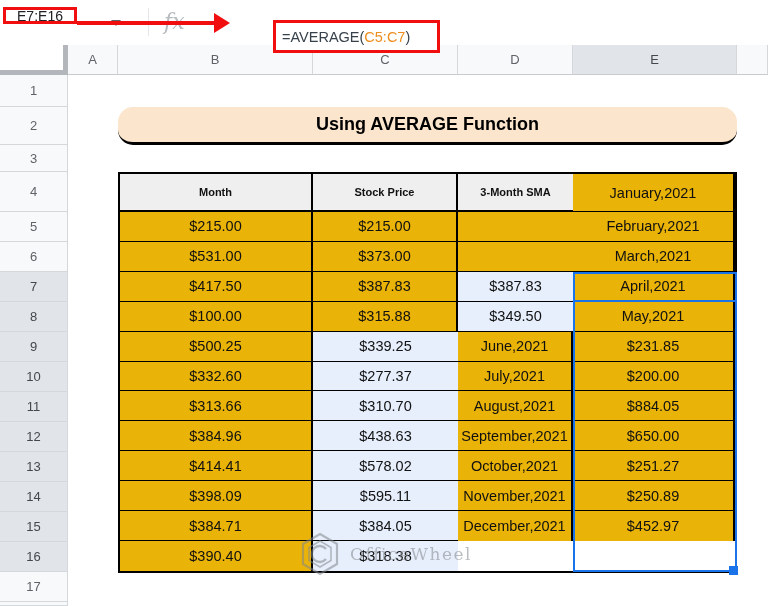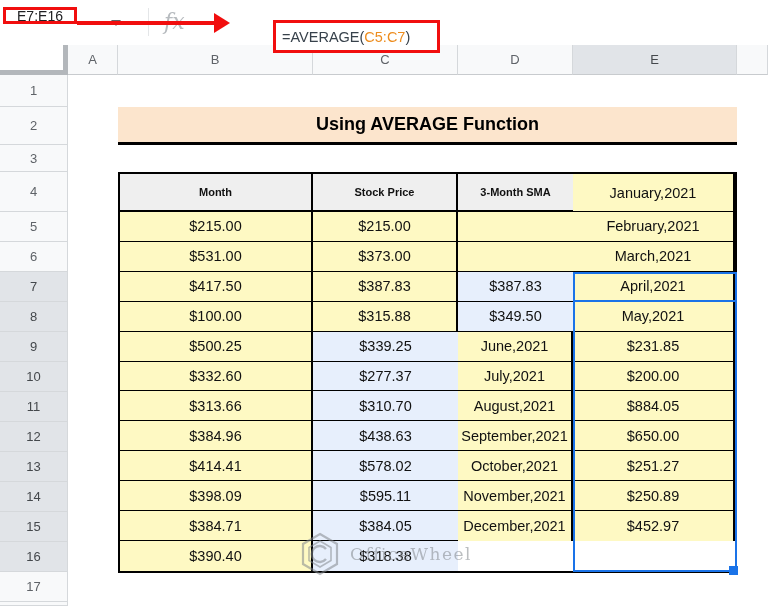--- a/index.html
+++ b/index.html
@@ -36,26 +36,26 @@
     border-right:1px solid var(--hdr-line);border-bottom:1px solid #c8cbce;}
   .colhead.sel{background:var(--hdr-sel-bg);color:#44484c;}
   .rowhead{position:absolute;left:0;width:68px;background:var(--hdr-bg);color:var(--hdr-text);
     font-size:13px;display:flex;align-items:center;justify-content:center;
     border-right:1px solid var(--hdr-line);border-bottom:1px solid var(--hdr-line);}
   .rowhead.sel{background:var(--hdr-sel-bg);color:#44484c;}
 
   
   .title-cell{position:absolute;left:118px;top:107px;width:619px;height:38px;background:var(--title-bg);
     border-bottom:3px solid #000;display:flex;align-items:center;justify-content:center;
-    font-size:18px;font-weight:bold;color:#000;}
+    font-size:18px;font-weight:bold;color:#000;border-radius:15px;}
   .sheet-table{position:absolute;left:118px;top:172px;width:619px;height:401px;border:2px solid #000;
     display:grid;grid-template-columns:193px 145px 115px 162px;grid-template-rows:38px repeat(12,1fr);
     background:#fff;z-index:1;}
   .tcell{display:flex;align-items:center;justify-content:center;font-size:14.5px;
-    border-right:2px solid #000;border-bottom:1px solid #000;background:#fef9c3;}
+    border-right:2px solid #000;border-bottom:1px solid #000;background:#eab308;}
   .tcell.hdr{font-weight:bold;font-size:11px;background:var(--thead-bg);border-bottom:2px solid #000;}
   .tcell.lastcol{border-right:none;}
   .tcell.lastrow{border-bottom:none;}
   .tcell.selfill{background:var(--sel-fill);}
 
   
   .range-border{position:absolute;left:573px;top:272px;width:164px;height:300px;
     border:2px solid var(--blue);pointer-events:none;z-index:6;}
   .active-cell-ring{position:absolute;left:573px;top:272px;width:164px;height:30px;
     border:2px solid var(--blue);pointer-events:none;z-index:6;}

